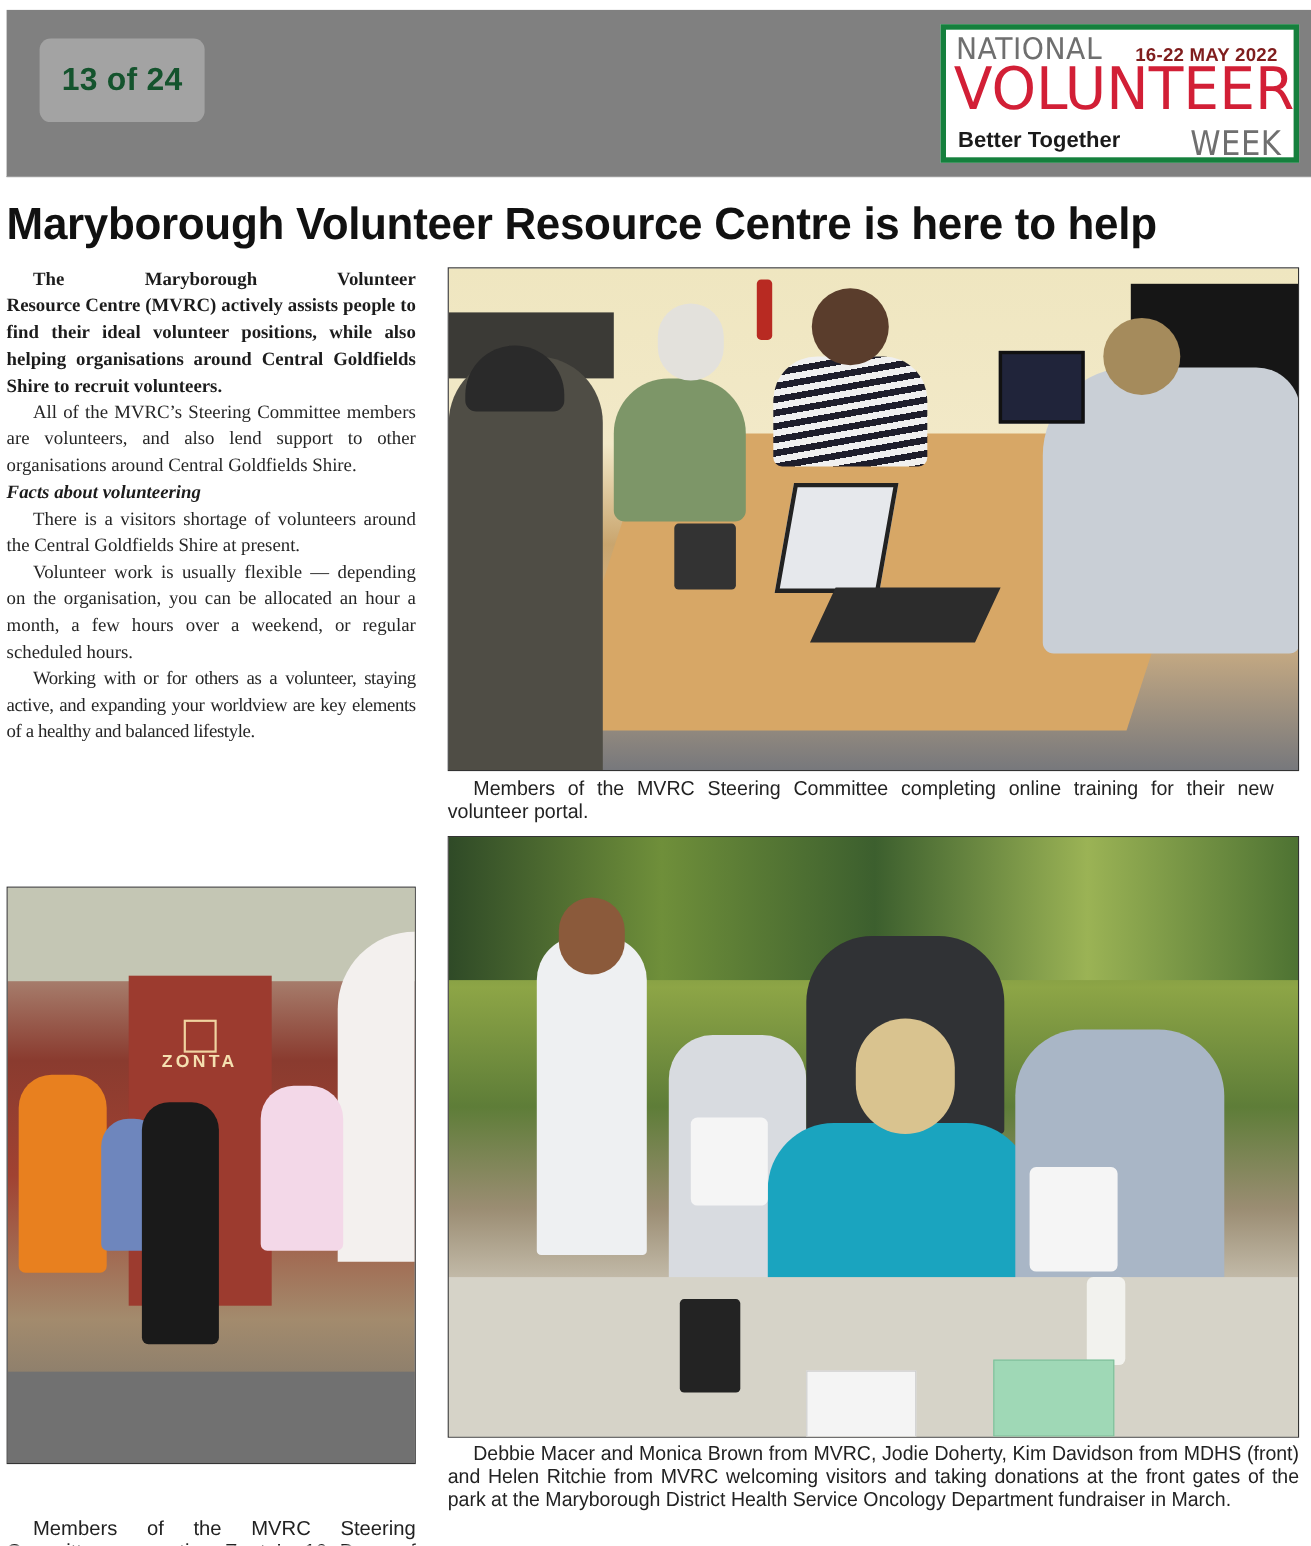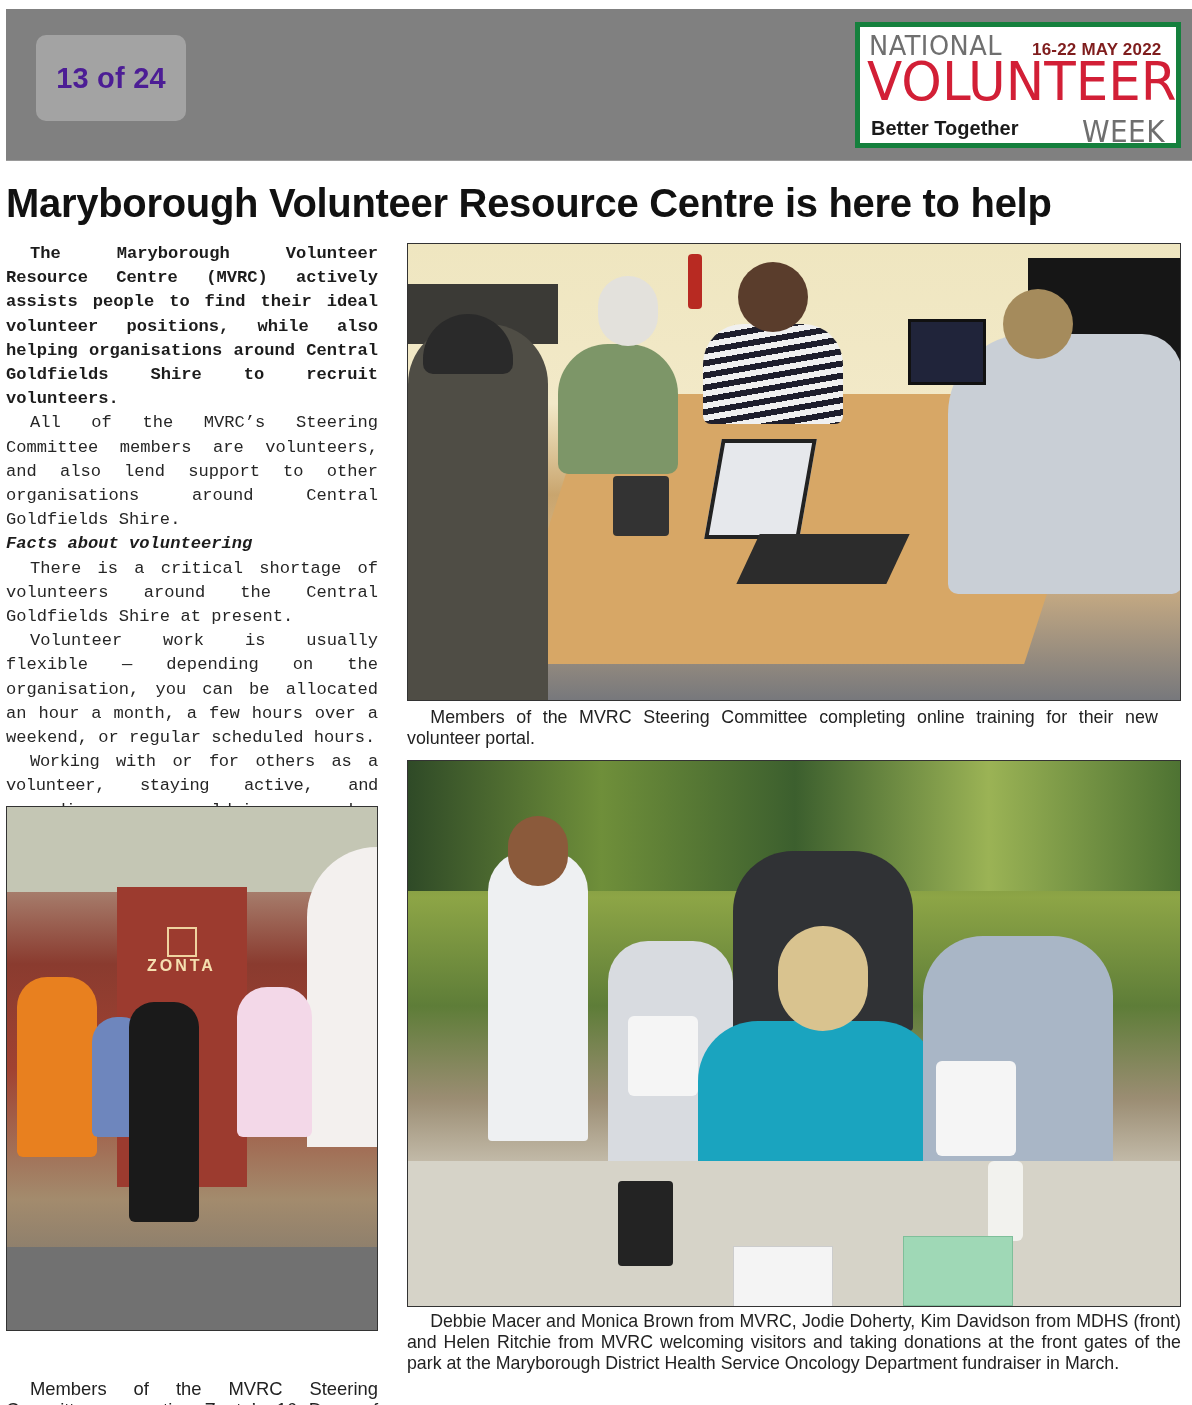--- a/index.html
+++ b/index.html
@@ -1,35 +1,35 @@
 <!DOCTYPE html>
 <html><head>
 <meta charset="utf-8">
 <style>
   * { box-sizing: border-box; margin: 0; padding: 0; }
   html, body { width: 1192px; height: 1405px; background: #ffffff; overflow: hidden; }
   body { position: relative; font-family: "Liberation Sans", sans-serif; color: #1a1a1a; }
 
   
   .topbar { position: absolute; left: 6px; top: 9px; width: 1186px; height: 152px; background: #808080; border-bottom: 1px solid #9a9a9a; }
-  .page-counter { position: absolute; left: 36px; top: 35px; width: 150px; height: 86px; border-radius: 10px; background: #a3a3a3; color: #4c1d95; font-size: 29px; font-weight: 600; display: flex; align-items: center; justify-content: center; letter-spacing: 0.2px; }
+  .page-counter { position: absolute; left: 36px; top: 35px; width: 150px; height: 76px; border-radius: 10px; background: #a3a3a3; color: #14532d; font-size: 29px; font-weight: 600; display: flex; align-items: center; justify-content: center; letter-spacing: 0.2px; }
 
   
   .nvw-logo { position: absolute; left: 855px; top: 22px; width: 326px; height: 126px; background: #ffffff; border: 5px solid #15803d; overflow: hidden; }
   .nvw-national { position: absolute; left: 9px; top: 3px; font-family: "DejaVu Sans", sans-serif; font-size: 27px; color: #6f6f6f; letter-spacing: 0.5px; transform: scaleX(0.95); transform-origin: left; font-weight: 400; }
   .nvw-dates { position: absolute; left: 172px; top: 13px; font-size: 17px; color: #7f1d1d; font-weight: 600; letter-spacing: 0.2px; }
   .nvw-volunteer { position: absolute; left: 7px; top: 28px; font-family: "DejaVu Sans", sans-serif; font-size: 56px; font-weight: 400; color: #d21f36; letter-spacing: 0px; line-height: 1; transform: scaleX(0.92) scaleY(0.95); transform-origin: left top; }
   .nvw-better { position: absolute; left: 11px; top: 90px; font-size: 20px; color: #1a1a1a; font-weight: 600; }
   .nvw-week { position: absolute; left: 222px; top: 86px; font-family: "DejaVu Sans", sans-serif; font-size: 31px; color: #6f6f6f; letter-spacing: 0.5px; transform: scaleX(0.9); transform-origin: left; }
 
   
   .headline { position: absolute; left: 6px; top: 180px; width: 1186px; font-family: "Liberation Sans", sans-serif; font-weight: 700; font-size: 41px; color: #111; letter-spacing: -0.3px; white-space: nowrap; transform: scaleX(0.975); transform-origin: left; }
 
   
-  .body-col { position: absolute; left: 6px; top: 242px; width: 372px; font-family: Liberation Mono, monospace; font-size: 17.1px; line-height: 24.2px; color: #262626; text-align: justify; }
+  .body-col { position: absolute; left: 6px; top: 242px; width: 372px; font-family: Liberation Serif, serif; font-size: 17.1px; line-height: 24.2px; color: #262626; text-align: justify; }
   .body-col p { text-indent: 24px; }
   .body-col p.lead { font-weight: 700; color: #1c1c1c; }
   .body-col p.lead-first { text-align-last: justify; }
   .body-col .subhead { font-weight: 700; font-style: italic; text-indent: 0; color: #1c1c1c; }
   .squeeze { letter-spacing: -0.35px; }
 
   
   .photo { position: absolute; border: 1.5px solid #333; overflow: hidden; }
   .photo-training { left: 407px; top: 243px; width: 774px; height: 458px; background: linear-gradient(180deg, #efe6c0 0%, #f2e9c8 35%, #c9a56e 55%, #d9b684 70%, #77787c 100%); }
   .photo-zonta { left: 6px; top: 806px; width: 372px; height: 525px; background: linear-gradient(180deg, #c7c9b2 0%, #8a3b2f 30%, #a04232 50%, #a38b6d 75%, #6d6d6b 100%); }
@@ -59,21 +59,21 @@
   <div class="nvw-week">WEEK</div>
 </div>
 
 <h1 class="headline">Maryborough Volunteer Resource Centre is here to help</h1>
 
 <div class="body-col">
   <p class="lead lead-first">The Maryborough Volunteer</p>
   <p class="lead" style="text-indent:0">Resource Centre (MVRC) actively assists people to find their ideal volunteer positions, while also helping organisations around Central Goldfields Shire to recruit volunteers.</p>
   <p>All of the MVRC’s Steering Committee members are volunteers, and also lend support to other organisations around Central Goldfields Shire.</p>
   <p class="subhead">Facts about volunteering</p>
-  <p>There is a critical shortage of volunteers around the Central Goldfields Shire at present.</p>
+  <p>There is a visitors shortage of volunteers around the Central Goldfields Shire at present.</p>
   <p>Volunteer work is usually flexible — depending on the organisation, you can be allocated an hour a month, a few hours over a weekend, or regular scheduled hours.</p>
   <p class="squeeze">Working with or for others as a volunteer, staying active, and expanding your worldview are key elements of a healthy and balanced lifestyle.</p>
 </div>
 
 <div class="photo photo-training">
 
   <div class="ph-shape" style="left:0;top:40px;width:150px;height:60px;background:#3b3a36;"></div>
   <div class="ph-shape" style="left:280px;top:10px;width:14px;height:55px;background:#b82a22;border-radius:4px;"></div>
 
   <div class="ph-shape" style="left:620px;top:14px;width:154px;height:125px;background:#161616;"></div>

